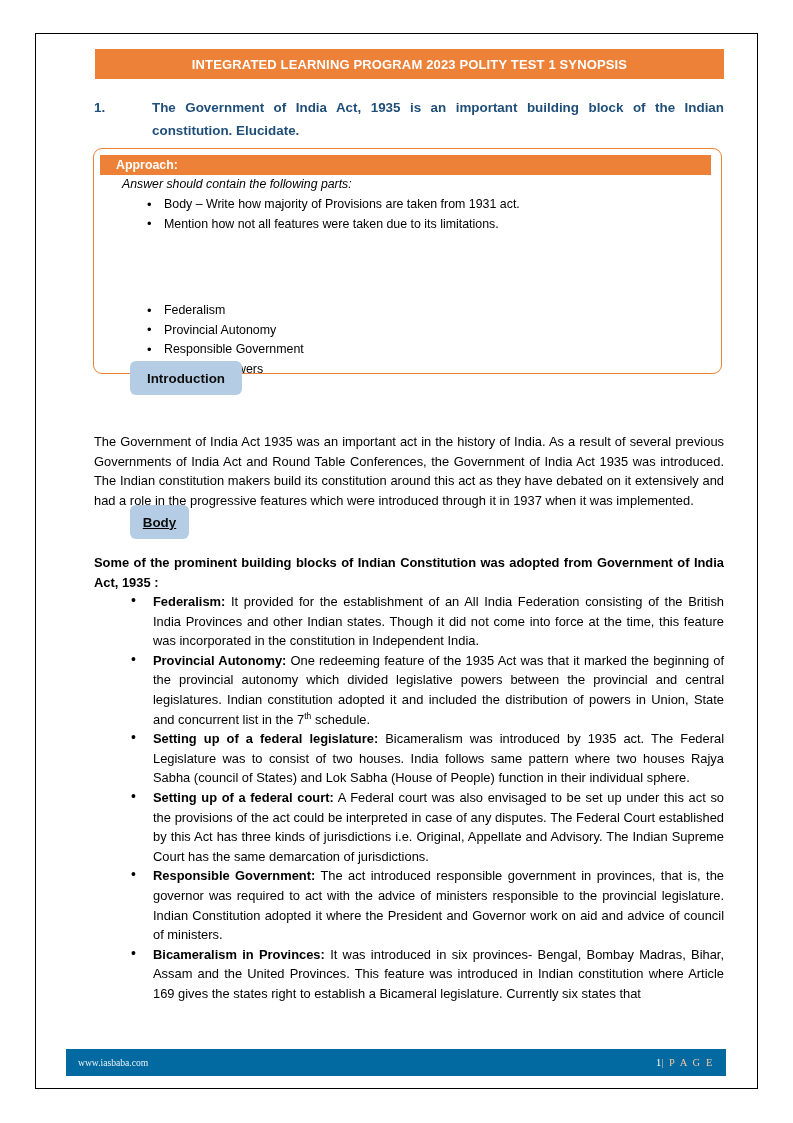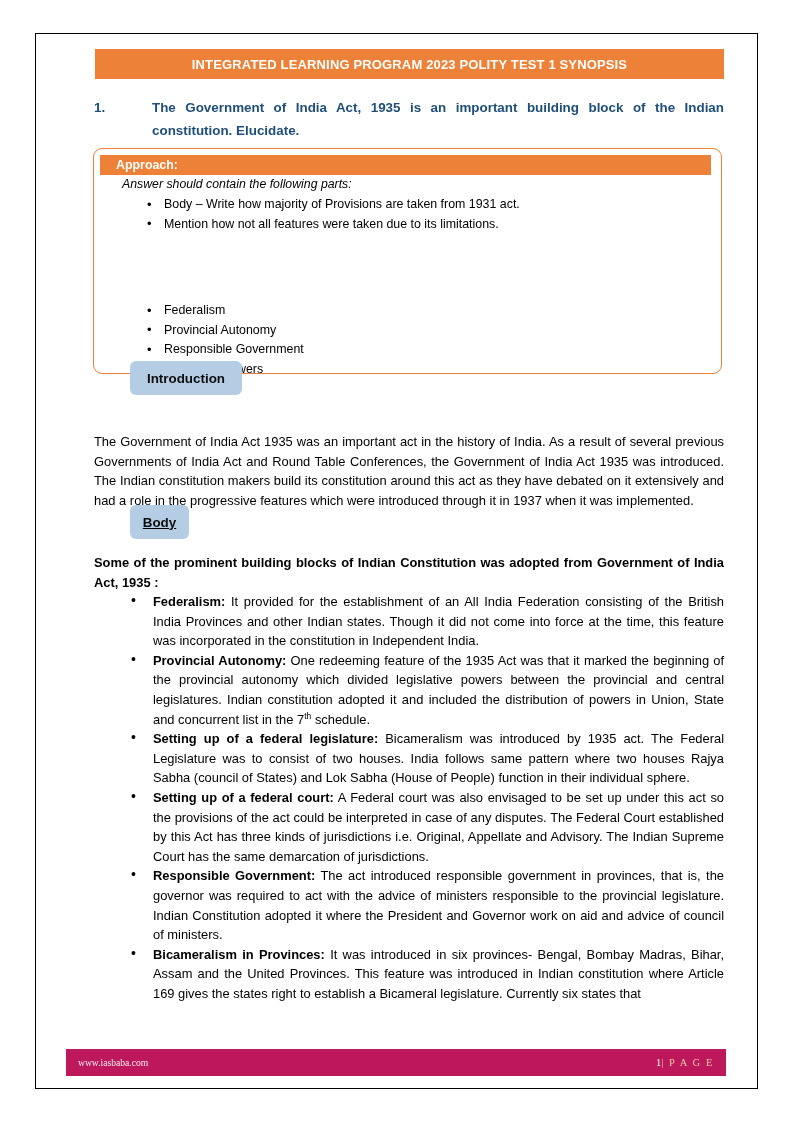--- a/index.html
+++ b/index.html
@@ -237,21 +237,21 @@
     line-height: 0;
   }
 
   
   .footer {
     position: absolute;
     left: 30px;
     bottom: 12px;
     width: 660px;
     height: 27px;
-    background: #be185d;
+    background: #0369a1;
     display: flex;
     align-items: center;
     justify-content: space-between;
     box-sizing: border-box;
     padding: 0 12px;
   }
   .footer-url {
     color: #ffffff;
     font-size: 9.6px;
     font-family: "Liberation Serif", serif;

